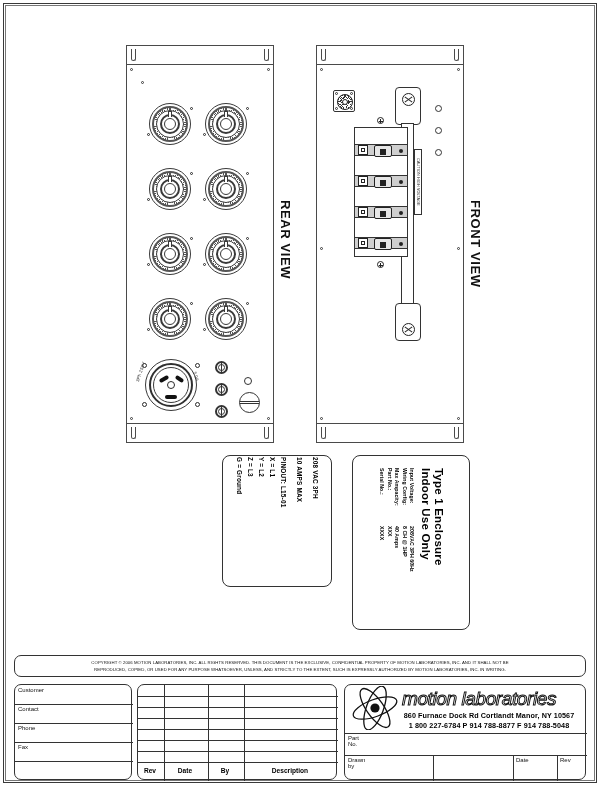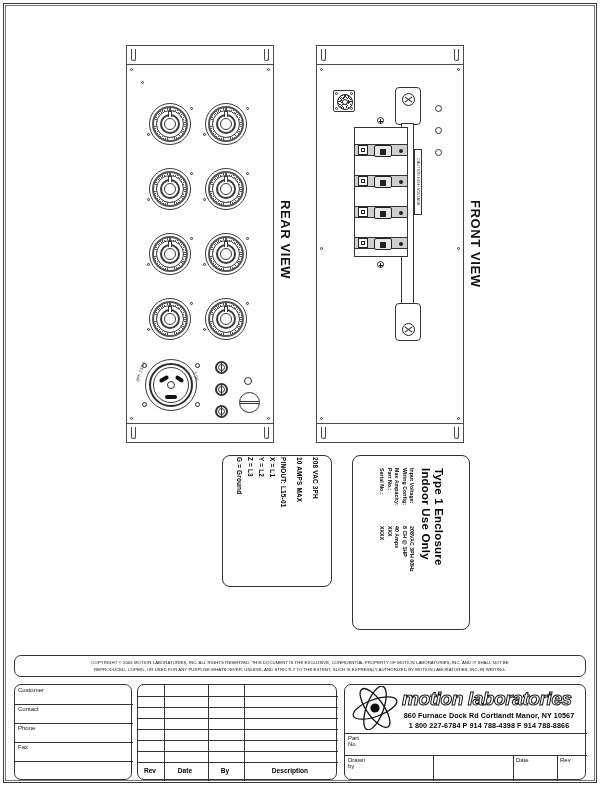--- a/index.html
+++ b/index.html
@@ -157,21 +157,21 @@
     color:#111;letter-spacing:.05px;
   }
   .fieldlbl{position:absolute;font-size:6px;color:#111;}
   .hline{position:absolute;border-top:1px solid #333;}
   .vline{position:absolute;border-left:1px solid #333;}
   .revhdr{position:absolute;font-size:6.6px;font-weight:bold;text-align:center;}
 
   .logo-wrap{position:absolute;}
   .logo-text{
     position:absolute;font-family:"Liberation Sans", sans-serif;
-    font-weight:bold;font-style:italic;font-size:19px;letter-spacing:-0.4px;
+    font-weight:normal;font-style:italic;font-size:19px;letter-spacing:-0.4px;
     color:#fff;-webkit-text-stroke:1px #111;
     white-space:nowrap;
   }
   .addr{position:absolute;font-size:7.2px;font-weight:bold;text-align:center;white-space:nowrap;letter-spacing:.1px;}
 </style>
 </head>
 <body>
 
 <div class="sheet">
   <div class="sheet-border"></div>
@@ -502,21 +502,21 @@
           <ellipse cx="25" cy="22" rx="23" ry="8.5" transform="rotate(-20 25 22)"></ellipse>
           <ellipse cx="25" cy="22" rx="23" ry="8.5" transform="rotate(55 25 22)"></ellipse>
           <ellipse cx="25" cy="22" rx="23" ry="8.5" transform="rotate(110 25 22)"></ellipse>
         </g>
         <circle cx="25" cy="22" r="4.6" fill="#111"></circle>
       </svg>
     </div>
 
     <div class="logo-text" style="left:402px;top:688px;">motion laboratories</div>
     <div class="addr" style="left:396px;top:711px;width:186px;">860 Furnace Dock Rd  Cortlandt Manor, NY 10567</div>
-    <div class="addr" style="left:396px;top:721px;width:186px;">1 800 227-6784  P 914 788-4398  F 914 788-8866</div>
+    <div class="addr" style="left:396px;top:721px;width:186px;">1 800 227-6784  P 914 788-8877  F 914 788-5048</div>
 
     <div class="fieldlbl" style="left:348px;top:735px;">Part  No.</div>
     <div class="fieldlbl" style="left:390px;top:735px;"></div>
 
     <div class="fieldlbl" style="left:348px;top:757px;">Drawn  by</div>
     <div class="fieldlbl" style="left:348px;top:768px;"></div>
     <div class="fieldlbl" style="left:516px;top:757px;">Date</div>
     <div class="fieldlbl" style="left:516px;top:768px;"></div>
     <div class="fieldlbl" style="left:560px;top:757px;">Rev</div>
     <div class="fieldlbl" style="left:560px;top:768px;"></div>

